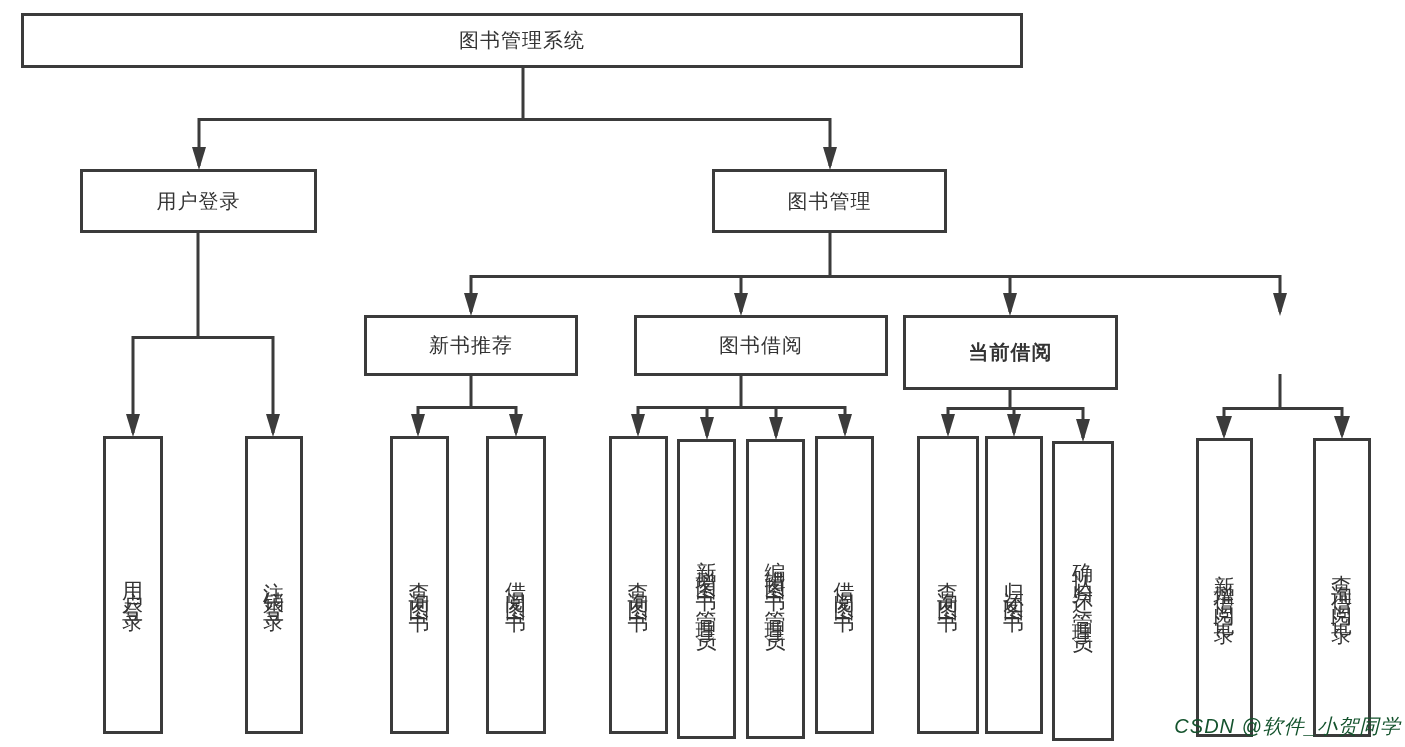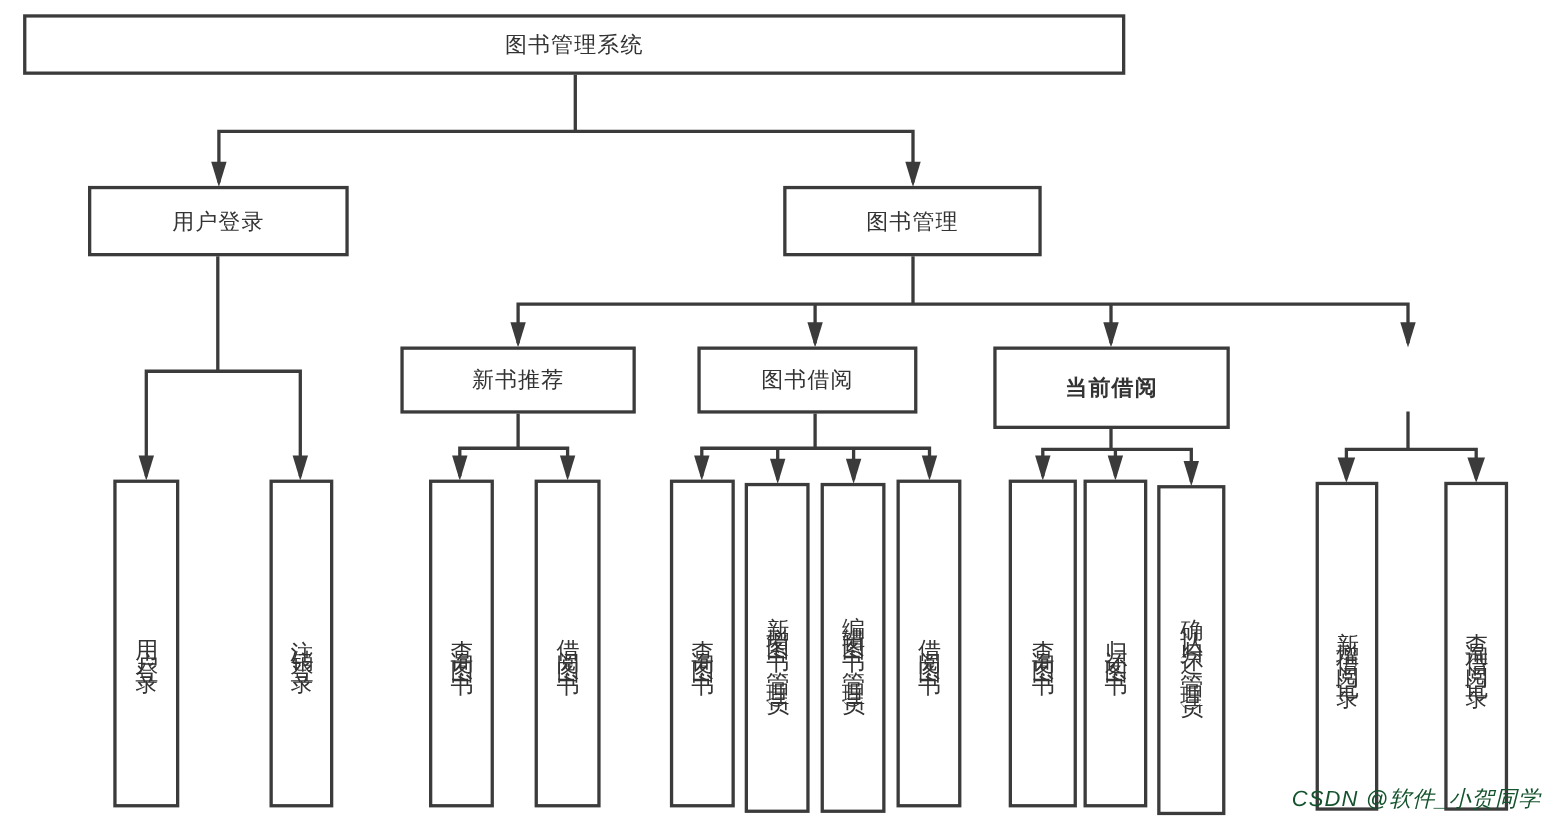--- a/index.html
+++ b/index.html
@@ -121,21 +121,21 @@
   <div class="node h-node" style="left:80px; top:169px; width:237px; height:64px;">
     <span>用户登录</span>
   </div>
   <div class="node h-node" style="left:364px; top:315px; width:214px; height:61px;">
     <span>新书推荐</span>
   </div>
 
   <div class="node h-node" style="left:712px; top:169px; width:235px; height:64px;">
     <span>图书管理</span>
   </div>
-  <div class="node h-node" style="left:634px; top:315px; width:200px; height:61px;">
+  <div class="node h-node" style="left:634px; top:315px; width:254px; height:61px;">
     <span>图书借阅</span>
   </div>
   <div class="node h-node" style="left:903px; top:315px; width:215px; height:75px;font-weight:bold;">
     <span>当前借阅</span>
   </div>
 
   <div class="node v-node" style="left:103px; top:436px; width:60px; height:298px;">
     <span>用户登录</span>
   </div>
   <div class="node v-node" style="left:245px; top:436px; width:58px; height:298px;">

